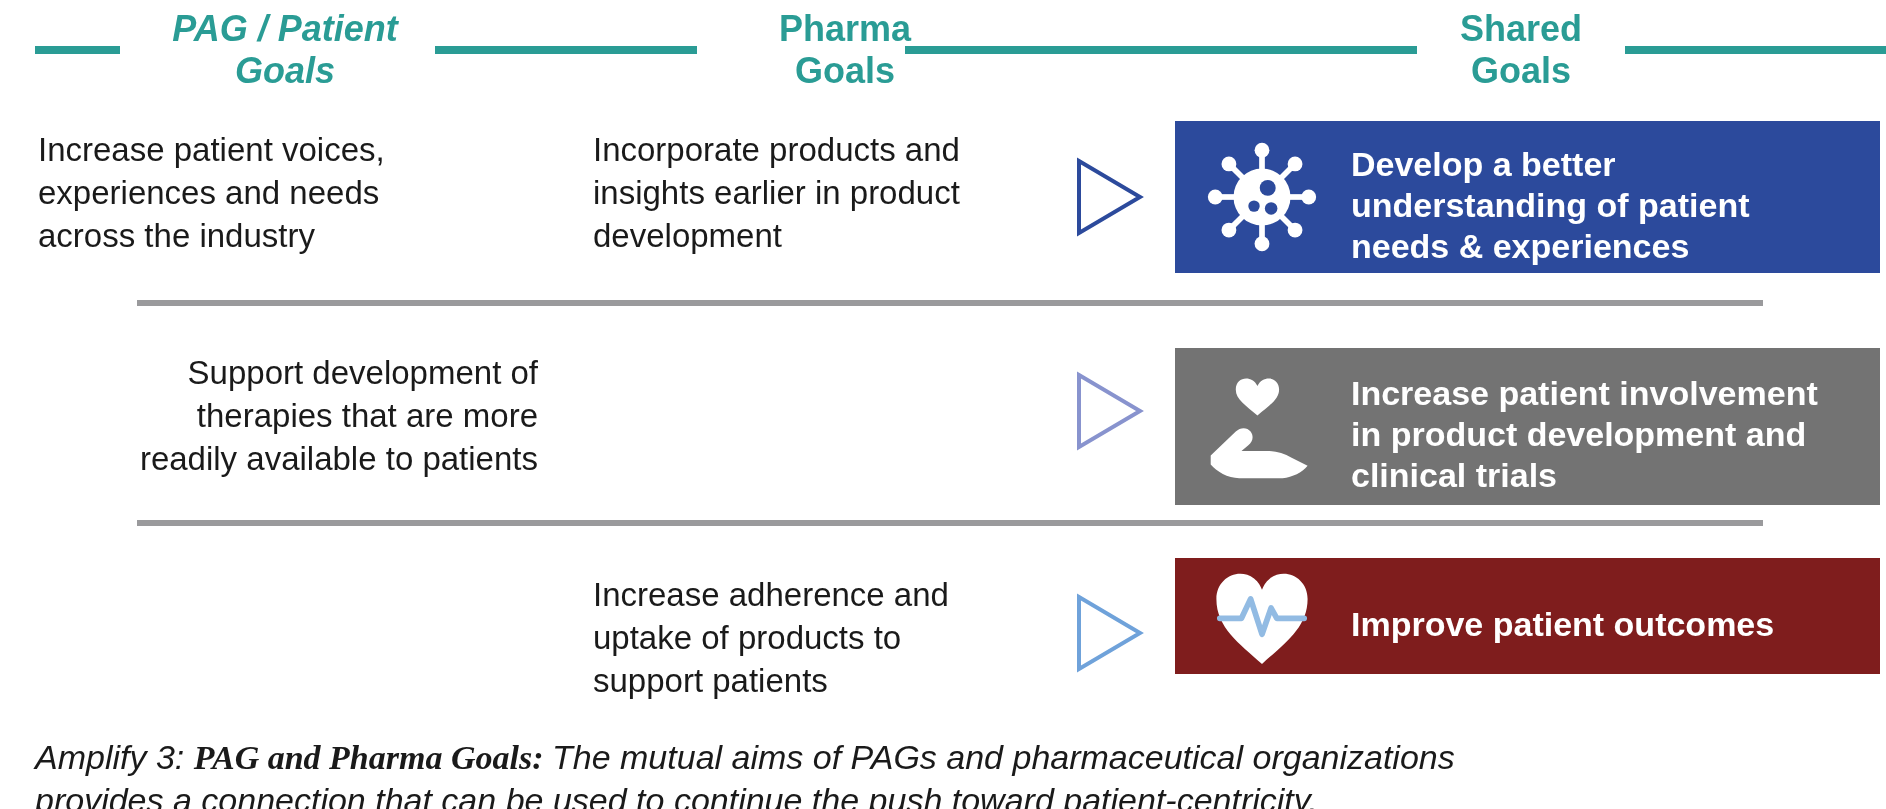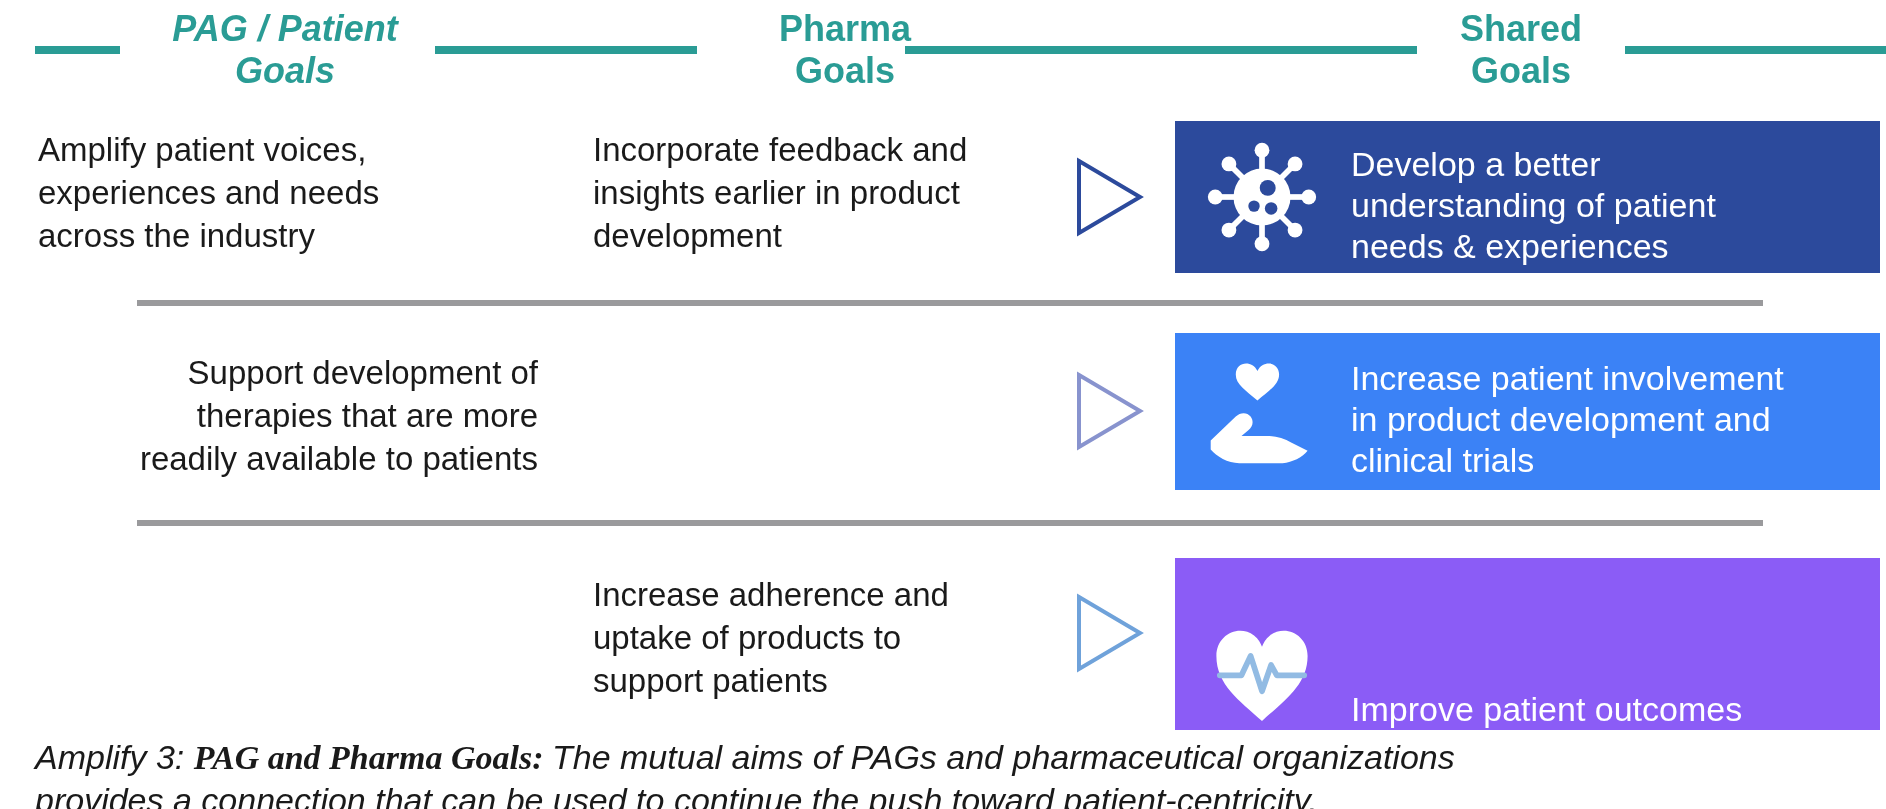--- a/index.html
+++ b/index.html
@@ -44,27 +44,27 @@
   .arrow { position:absolute; left:1076px; width:70px; height:80px; }
   .arr-1 { top:157px; }
   .arr-2 { top:371px; }
   .arr-3 { top:593px; }
 
   .goal-box {
     position:absolute; left:1175px; width:705px;
     display:flex; align-items:center;
   }
   .box-1 { top:121px; height:152px; background:#2c4a9c; }
-  .box-2 { top:333px; height:157px; background:#3b82f6; }
-  .box-3 { top:558px; height:172px; background:#8b5cf6;align-items:flex-end; }
+  .box-2 { top:348px; height:157px; background:#737373; }
+  .box-3 { top:558px; height:116px; background:#7f1d1d; }
   .box-icon { flex:none; width:114px; height:114px; margin-left:30px; }
   .box-icon svg { width:100%; height:100%; display:block; }
   .box-label {
     margin-left:32px; width:530px;
-    font-size:34px; font-weight:normal; line-height:41px;
+    font-size:34px; font-weight:bold; line-height:41px;
     color:#ffffff; white-space:pre-line;margin-top:16px;
   }
 
   .caption {
     position:absolute; left:35px; top:736px; width:1545px;
     font-size:34px; line-height:42px; font-style:italic; color:#1a1a1a;
   }
   .caption .cap-bold { font-weight:bold;font-family:Liberation Serif, serif; }
 </style>
 </head>
@@ -76,24 +76,24 @@
   <div class="col-header ch-1">PAG / Patient
 Goals</div>
   <div class="teal-line hline-2"></div>
   <div class="col-header ch-2">Pharma
 Goals</div>
   <div class="teal-line hline-3"></div>
   <div class="col-header ch-3">Shared
 Goals</div>
   <div class="teal-line hline-4"></div>
 
-  <div class="goal-text col1 r1">Amplify patient voices,
+  <div class="goal-text col1 r1">Increase patient voices,
 experiences and needs
 across the industry</div>
-  <div class="goal-text col2 r1">Incorporate feedback and
+  <div class="goal-text col2 r1">Incorporate products and
 insights earlier in product
 development</div>
   <div class="arrow arr-1">
     <svg viewBox="0 0 70 80">
         <path d="M3 4 L64 40 L3 76 Z" fill="none" stroke="#2c4a9c" stroke-width="4" stroke-linejoin="miter"></path>
       </svg>
   </div>
   <div class="goal-box box-1">
     <span class="box-icon">
       <svg viewBox="0 0 100 100">

